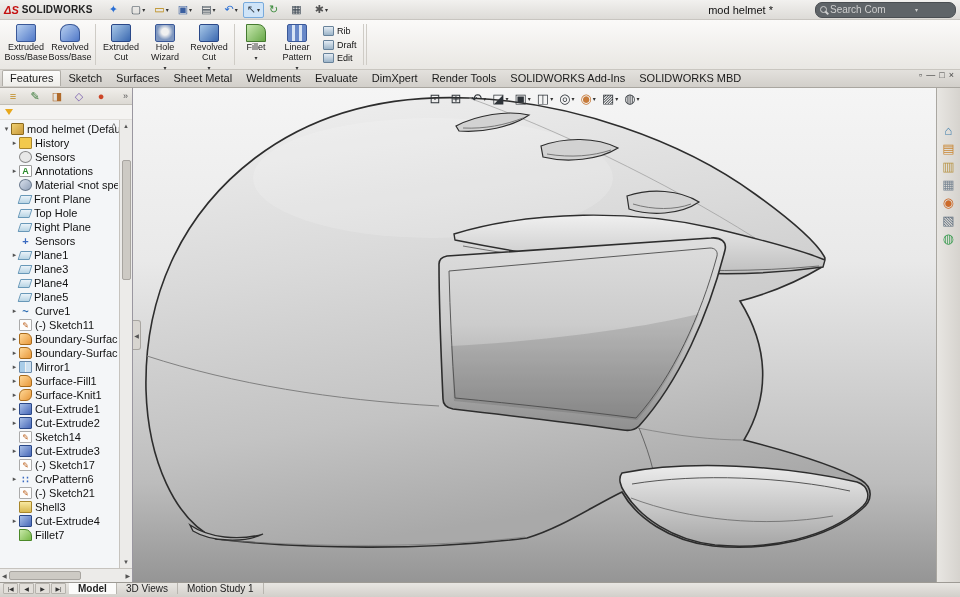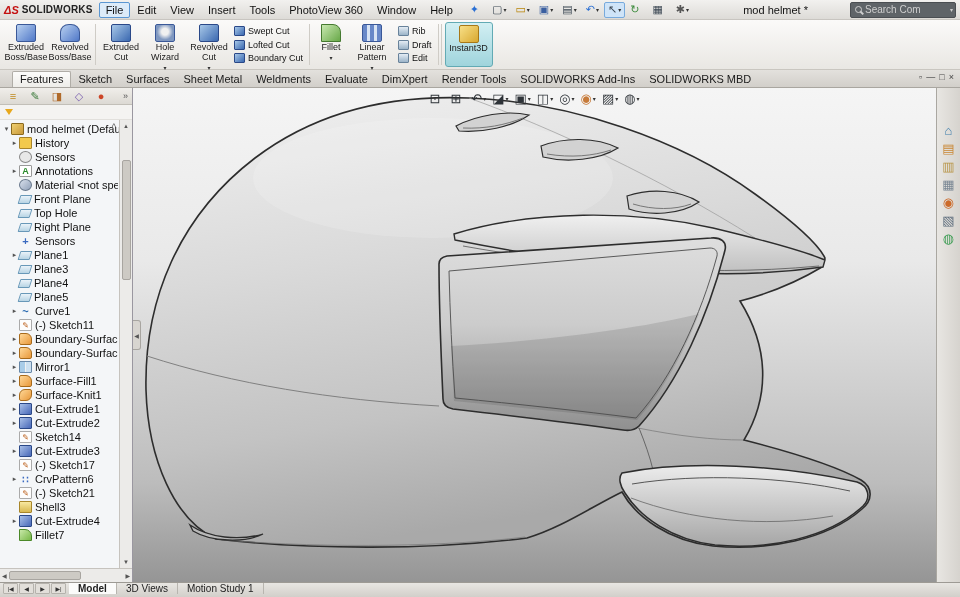--- a/index.html
+++ b/index.html
@@ -12,21 +12,21 @@
   .logo .mark{color:#c41010;font-weight:bold;font-style:italic;font-size:11px}
   .logo .name{font-weight:bold;color:#222;font-size:10px;letter-spacing:.2px}
   .menus{display:flex}
   .menu{padding:1px 6px;border:1px solid transparent;border-radius:2px;white-space:nowrap}
   .menu.active{background:#dcebf9;border-color:#5a96d2}
   .tbar{display:flex;align-items:center;margin-left:6px;gap:1px}
   .tbtn{display:flex;align-items:center;height:16px;padding:0 3px;border:1px solid transparent;border-radius:2px;color:#3a4652;font-size:11px}
   .tbtn.active{background:#cfe4f8;border-color:#78aadc}
   .dd{font-size:6px;margin-left:1px;color:#333}
   .doctitle{margin-left:auto;margin-right:42px;white-space:nowrap}
-  .search{display:flex;align-items:center;background:#5f6468;border:1px solid #4a4e52;border-radius:2px;height:16px;padding:0 4px;width:106px}
+  .search{display:flex;align-items:center;background:#5f6468;border:1px solid #4a4e52;border-radius:7px;height:16px;padding:0 4px;width:141px}
   .search input{background:transparent;border:0;outline:0;color:#ddd;width:82px;font-size:10px;font-family:inherit}
   .search input::placeholder{color:#cfcfcf}
   .mag{width:7px;height:7px;border:1.5px solid #cfcfcf;border-radius:50%;position:relative;margin-right:3px;flex:none}
   .mag::after{content:"";position:absolute;width:4px;height:1.5px;background:#cfcfcf;transform:rotate(45deg);right:-3px;bottom:-1px}
   .search .dd{color:#ccc;margin-left:3px}
 
   
   .ribbon{height:50px;background:linear-gradient(#fbfaf9,#e9e7e3);border-bottom:1px solid #c9c6c0;display:flex;align-items:stretch;padding:1px 2px}
   .rgroup{display:flex;align-items:stretch;padding:1px 2px}
   .gsep{width:1px;background:#cfccc6;margin:3px 1px}
@@ -44,21 +44,21 @@
   .rc-cut{background:linear-gradient(135deg,#a8c8e8,#3a68b0);border:1px solid #2a4888}
   .rc-hole{background:radial-gradient(circle at 50% 42%,#f0f0f0 26%,#8098c0 62%);border:1px solid #3a5898}
   .rc-fillet{background:linear-gradient(135deg,#c8e8b0,#68a848);border:1px solid #457a30;border-radius:0 8px 0 0}
   .rc-pattern{background:repeating-linear-gradient(90deg,#6888c8 0 4px,#d8e4f4 4px 7px);border:1px solid #3a5898}
   .rc-steel{background:linear-gradient(#e4ecf4,#9cb4c8);border:1px solid #68829a}
   .rc-ref{background:linear-gradient(#e8f0f8,#a8c4dc);border:1px solid #6888a8;transform:skewX(-12deg)}
   .rc-curves{background:linear-gradient(#cfe0f2,#6f96c8);border:1px solid #3a5898;border-radius:50% 0 50% 0}
   .rc-i3d{background:linear-gradient(135deg,#f8e088,#d8a830);border:1px solid #a87818}
 
   
-  .cmtabs{height:18px;background:linear-gradient(#e3e1dd,#d2cfca);display:flex;align-items:center;border-bottom:1px solid #a9a6a0;padding-left:12px}
+  .cmtabs{height:18px;background:linear-gradient(#e3e1dd,#d2cfca);display:flex;align-items:flex-start;border-bottom:1px solid #a9a6a0;padding-left:2px}
   .cmtab-items{display:flex;align-items:flex-end}
   .cmtab{font-size:11px;padding:1px 7px 2px;color:#1a1a1a;white-space:nowrap}
   .cmtab.active{background:linear-gradient(#fcfcfb,#eeede9);border:1px solid #b0ada7;border-bottom:none;border-radius:2px 2px 0 0}
   .wctrls{margin-left:auto;display:flex;align-items:center;gap:4px;padding:0 6px 3px}
   .wctrl{font-size:9px;color:#444}
 
   
   .content{display:flex;height:494px}
 
   
@@ -121,31 +121,20 @@
   .btab.active{background:#fbfbfa;font-weight:bold}
 </style>
 </head>
 <body>
 
 <div class="titlebar">
   <span class="logo">
     <span class="mark">ΔS</span>
     <span class="name">SOLIDWORKS</span>
   </span>
-  <div class="menus">
-
-  <span class="menu active">File</span>
-      <span class="menu">Edit</span>
-      <span class="menu">View</span>
-      <span class="menu">Insert</span>
-      <span class="menu">Tools</span>
-      <span class="menu">PhotoView 360</span>
-      <span class="menu">Window</span>
-      <span class="menu">Help</span>
-    </div>
   <div class="tbar">
 
       <span class="tbtn">
         <span style="color: rgb(42, 111, 212);">✦</span>
         <span class="dd" style="visibility: hidden;">▾</span>
       </span>
 
       <span class="tbtn">
         <span>▢</span>
         <span class="dd">▾</span>
@@ -218,34 +207,20 @@
     </div>
     <div class="rlarge">
       <span class="ric rc-hole"></span>
       <span class="rlbl">Hole Wizard</span>
       <span class="rdd">▾</span>
     </div>
     <div class="rlarge">
       <span class="ric rc-cut"></span>
       <span class="rlbl">Revolved Cut</span>
       <span class="rdd">▾</span>
-    </div>
-    <div class="rcol">
-      <div class="rsmall">
-          <span class="rs rc-cut"></span>
-          <span>Swept Cut</span>
-        </div>
-      <div class="rsmall">
-          <span class="rs rc-cut"></span>
-          <span>Lofted Cut</span>
-        </div>
-      <div class="rsmall">
-          <span class="rs rc-cut"></span>
-          <span>Boundary Cut</span>
-        </div>
     </div>
   </div>
   <div class="gsep"></div>
   <div class="rgroup">
     <div class="rlarge" style="width:36px">
       <span class="ric rc-fillet"></span>
       <span class="rlbl">Fillet</span>
       <span class="rdd">▾</span>
     </div>
     <div class="rlarge" style="width:46px">
@@ -263,26 +238,20 @@
           <span>Draft</span>
         </div>
       <div class="rsmall">
           <span class="rs rc-steel"></span>
           <span>Edit</span>
         </div>
     </div>
   </div>
   <div class="gsep"></div>
   <div class="gsep"></div>
-  <div class="rgroup">
-    <div class="rlarge ractive" style="width:48px">
-      <span class="ric rc-i3d"></span>
-      <span class="rlbl">Instant3D</span>
-    </div>
-  </div>
 </div>
 
 <div class="cmtabs">
   <div class="cmtab-items">
 
   <span class="cmtab active">Features</span>
       <span class="cmtab">Sketch</span>
       <span class="cmtab">Surfaces</span>
       <span class="cmtab">Sheet Metal</span>
       <span class="cmtab">Weldments</span>

